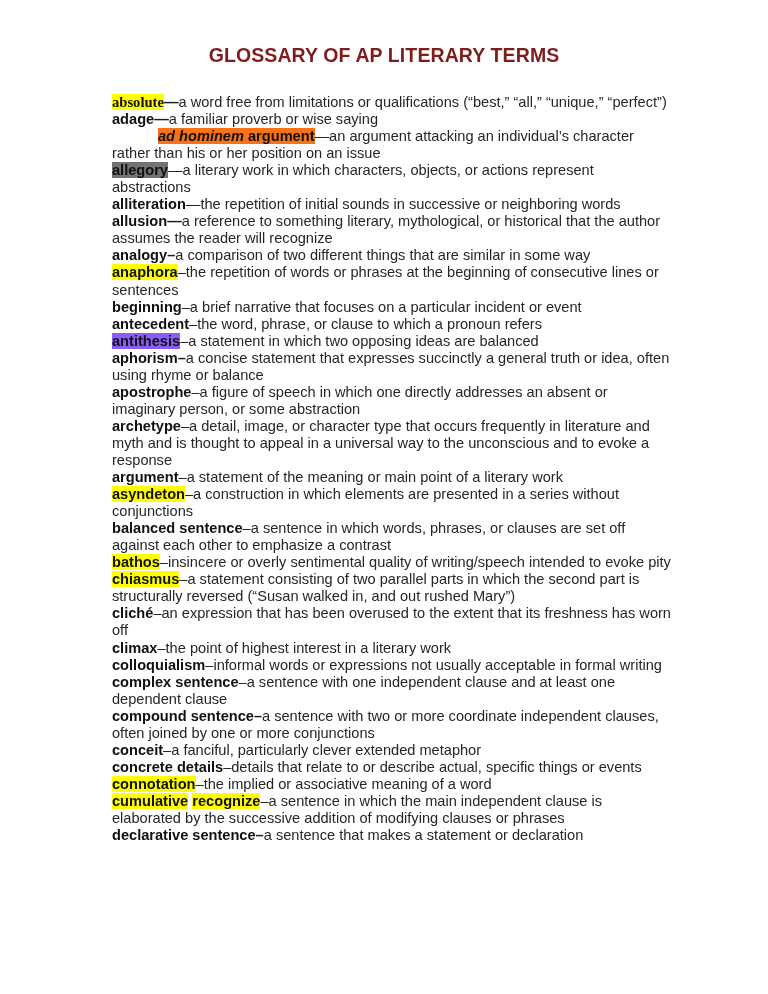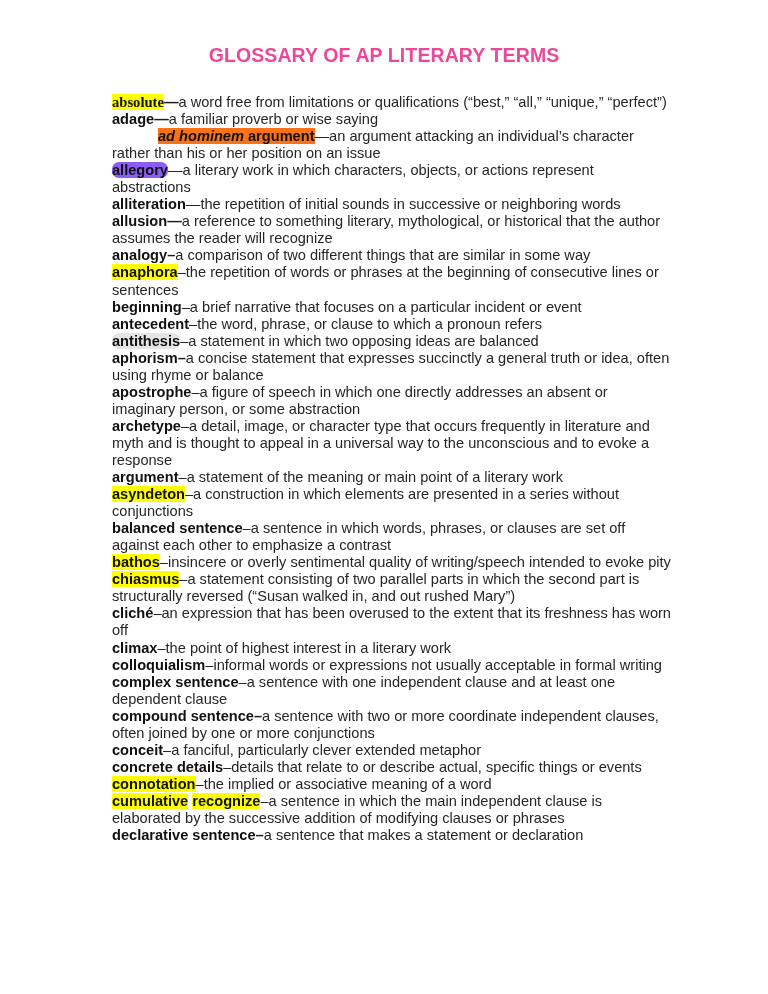--- a/index.html
+++ b/index.html
@@ -17,21 +17,21 @@
   }
   .page-title {
     position: absolute;
     top: 44px;
     left: 0;
     width: 768px;
     text-align: center;
     font-size: 19.5px;
     font-weight: bold;
     letter-spacing: 0.1px;
-    color: #ec4899;
+    color: #7f1d1d;
     margin: 0;
   }
   .glossary {
     position: absolute;
     top: 94px;
     left: 112px;
     width: 560px;
     font-size: 14.6px;
     line-height: 17.05px;
     margin: 0;
@@ -65,35 +65,35 @@
 <h1 class="page-title">GLOSSARY OF AP LITERARY TERMS</h1>
 
 <div class="glossary">
 
   <p class="entry"><span class="term hl" style="background: rgb(255, 255, 0); font-family: Liberation Serif, serif;">absolute</span><span class="dash-bold">—</span><span class="def">a word free from limitations or qualifications (“best,” “all,” “unique,”  “perfect”)</span></p>
 
   <p class="entry"><span class="term">adage</span><span class="dash-bold">—</span><span class="def">a familiar proverb or wise saying</span></p>
 
   <p class="entry"><span class="term hl" style="background: #f97316; margin-left: 46px;"><em>ad hominem</em><span> argument</span></span><span class="def">—</span><span class="def">an argument attacking an individual’s character rather than his or her position on an issue</span></p>
 
-  <p class="entry"><span class="term hl" style="background: #8b5cf6; border-radius: 7px;">allegory</span><span class="def">—</span><span class="def">a literary work in which characters, objects, or actions represent abstractions</span></p>
+  <p class="entry"><span class="term hl" style="background: #737373;">allegory</span><span class="def">—</span><span class="def">a literary work in which characters, objects, or actions represent abstractions</span></p>
 
   <p class="entry"><span class="term">alliteration</span><span class="def">—</span><span class="def">the repetition of initial sounds in successive or neighboring words</span></p>
 
   <p class="entry"><span class="term">allusion</span><span class="dash-bold">—</span><span class="def">a reference to something literary, mythological, or historical that the author assumes the reader will recognize</span></p>
 
   <p class="entry"><span class="term">analogy</span><span class="dash-bold">–</span><span class="def">a comparison of two different things that are similar in some way</span></p>
 
   <p class="entry"><span class="term hl" style="background: rgb(255, 255, 0);">anaphora</span><span class="def">–</span><span class="def">the repetition of words or phrases at the beginning of consecutive lines or sentences</span></p>
 
   <p class="entry"><span class="term">beginning</span><span class="def">–</span><span class="def">a brief narrative that focuses on a particular incident or event</span></p>
 
   <p class="entry"><span class="term">antecedent</span><span class="def">–</span><span class="def">the word, phrase, or clause to which a pronoun refers</span></p>
 
-  <p class="entry"><span class="term hl" style="background: #e5e5e5; border-radius: 7px;">antithesis</span><span class="def">–</span><span class="def">a statement in which two opposing ideas are balanced</span></p>
+  <p class="entry"><span class="term hl" style="background: #8b5cf6;">antithesis</span><span class="def">–</span><span class="def">a statement in which two opposing ideas are balanced</span></p>
 
   <p class="entry"><span class="term">aphorism</span><span class="dash-bold">–</span><span class="def">a concise statement that expresses succinctly a general truth or idea, often using rhyme or balance</span></p>
 
   <p class="entry"><span class="term">apostrophe</span><span class="def">–</span><span class="def">a figure of speech in which one directly addresses an absent or imaginary person, or some abstraction</span></p>
 
   <p class="entry"><span class="term">archetype</span><span class="def">–</span><span class="def">a detail, image, or character type that occurs frequently in literature and myth and is thought to appeal in a universal way to the unconscious and to evoke a response</span></p>
 
   <p class="entry"><span class="term">argument</span><span class="def">–</span><span class="def">a statement of the meaning or main point of a literary work</span></p>
 
   <p class="entry"><span class="term hl" style="background: rgb(255, 255, 0); margin-top: 34px;">asyndeton</span><span class="def">–</span><span class="def">a construction in which elements are presented in a series without conjunctions</span></p>

